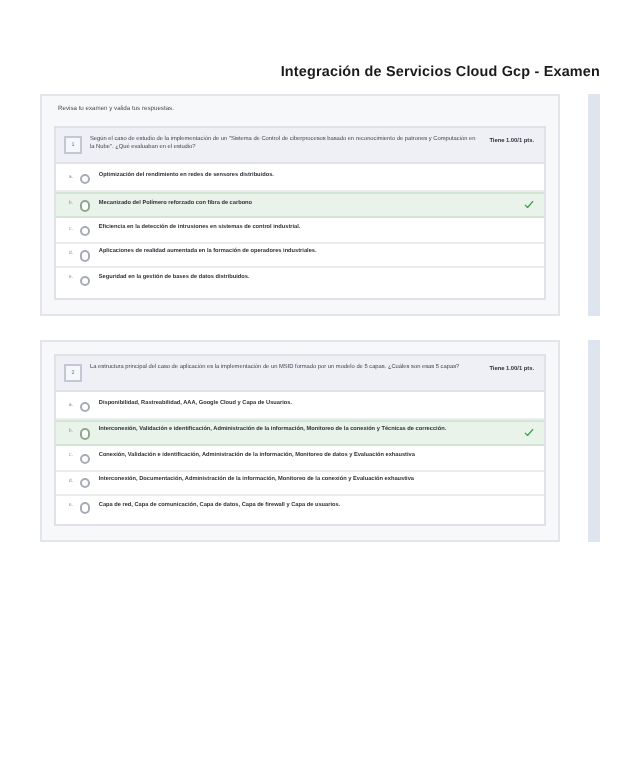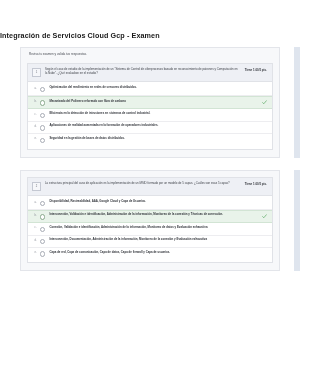--- a/index.html
+++ b/index.html
@@ -18,21 +18,21 @@
 
   .page {
     width: 300px;
     height: 388px;
     background: #ffffff;
     box-sizing: border-box;
     position: relative;
   }
 
   .doc-title {
-    text-align: left;
+    text-align: right;
     font-size: 7.2px;
     font-weight: bold;
     color: #1a1a1a;
     letter-spacing: 0.1px;
     padding-top: 32px;
     padding-bottom: 7px;
     line-height: 1.1;
   }
 
   

